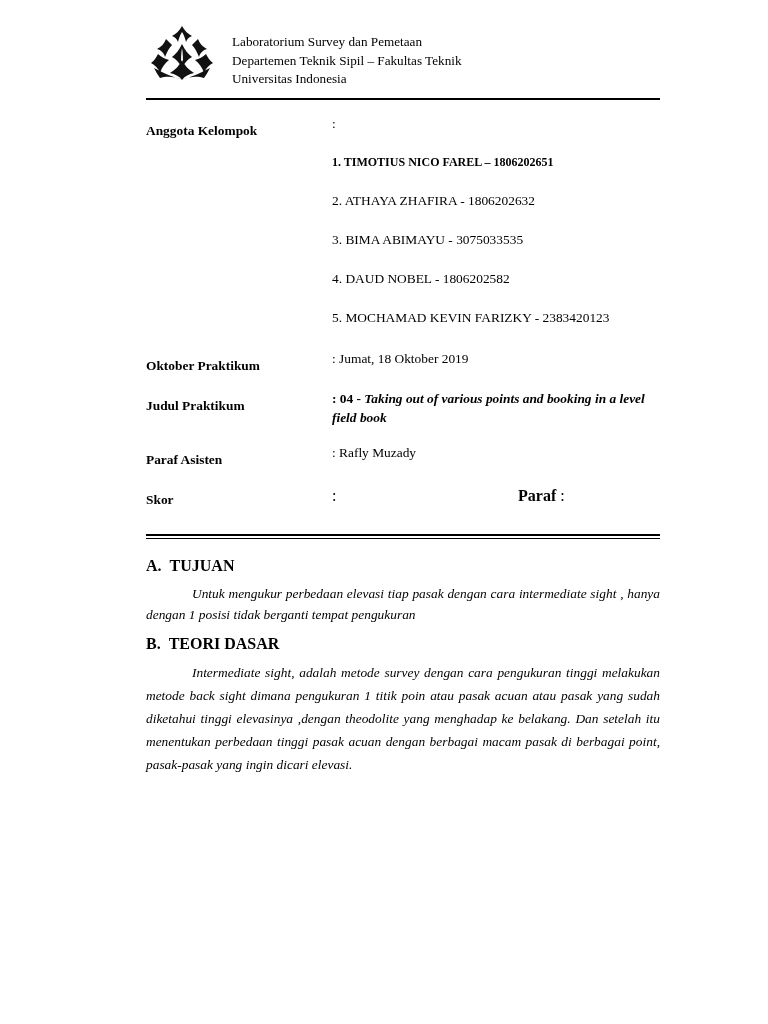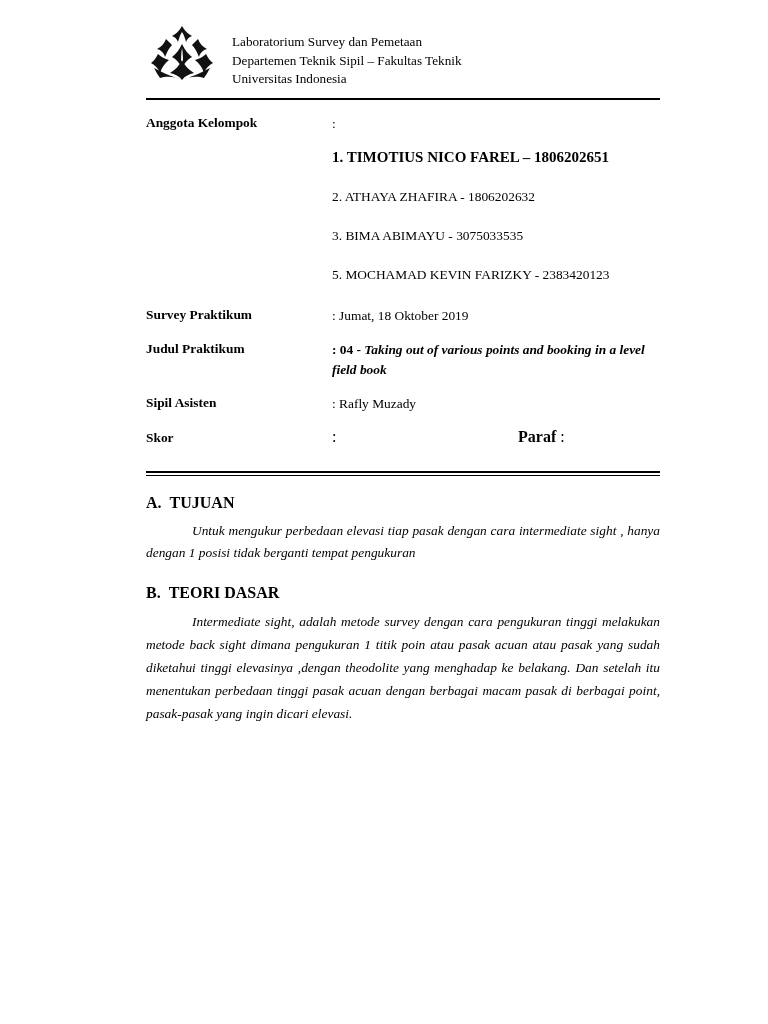--- a/index.html
+++ b/index.html
@@ -57,37 +57,38 @@
     display: flex;
     align-items: flex-start;
     margin-bottom: 15px;
   }
   .meta-label {
     width: 186px;
     flex: 0 0 186px;
     font-weight: bold;
     font-size: 13.4px;
     line-height: 1.3;
+    margin-top: 8px;
   }
   .meta-value {
     font-size: 13.4px;
     line-height: 1.45;
     flex: 1 1 auto;
   }
   .members {
     margin-top: 0;
   }
   .member {
     font-size: 13.4px;
     margin-bottom: 23px;
     padding-left: 186px;
   }
   .member.first {
     font-weight: bold;
-    font-size: 15px;
+    font-size: 12px;
   }
   .italic { font-style: italic; }
 
   .meta-row.wrap .meta-value {
     max-width: 326px;
     font-weight: bold;
   }
 
   .skor-row {
     display: flex;
@@ -127,21 +128,21 @@
     font-size: 13.4px;
     line-height: 1.62;
     text-align: justify;
     text-indent: 46px;
     font-style: italic;
   }
   .para.italic-body {
     font-style: italic;
     line-height: 1.72;
   }
-  .section.teori { margin-top: 20px; }
+  .section.teori { margin-top: 9px; }
   .section.teori .para { margin-top: 2px; }
 </style>
 </head>
 <body>
 
 <div class="page">
 
   <div class="header">
     <div class="logo">
       <svg width="72" height="62" viewBox="0 0 72 62" aria-hidden="true">
@@ -170,36 +171,37 @@
 
     <div class="meta-row">
       <div class="meta-label">Anggota Kelompok</div>
       <div class="meta-value">:</div>
     </div>
 
     <div class="members">
       <div class="member first">1. TIMOTIUS NICO FAREL – 1806202651</div>
       <div class="member">2. ATHAYA ZHAFIRA - 1806202632</div>
       <div class="member">3. BIMA ABIMAYU - 3075033535</div>
+      <div class="member">4. DAUD NOBEL - 1806202582</div>
       <div class="member">5. MOCHAMAD KEVIN FARIZKY - 2383420123</div>
     </div>
 
 
     <div class="meta-row">
-      <div class="meta-label">Survey Praktikum</div>
+      <div class="meta-label">Oktober Praktikum</div>
       <div class="meta-value">: Jumat, 18 Oktober 2019</div>
     </div>
 
     <div class="meta-row wrap">
       <div class="meta-label">Judul Praktikum</div>
       <div class="meta-value"><span>: 04 - </span><span class="italic">Taking out of various points and booking in a level field book</span></div>
     </div>
 
     <div class="meta-row">
-      <div class="meta-label">Sipil Asisten</div>
+      <div class="meta-label">Paraf Asisten</div>
       <div class="meta-value">: Rafly Muzady</div>
     </div>
 
     <div class="skor-row">
       <div class="meta-label">Skor</div>
       <div class="skor-colon">:</div>
       <div class="paraf"><span>Paraf</span> <span class="plain">:</span></div>
     </div>
   </div>
 

